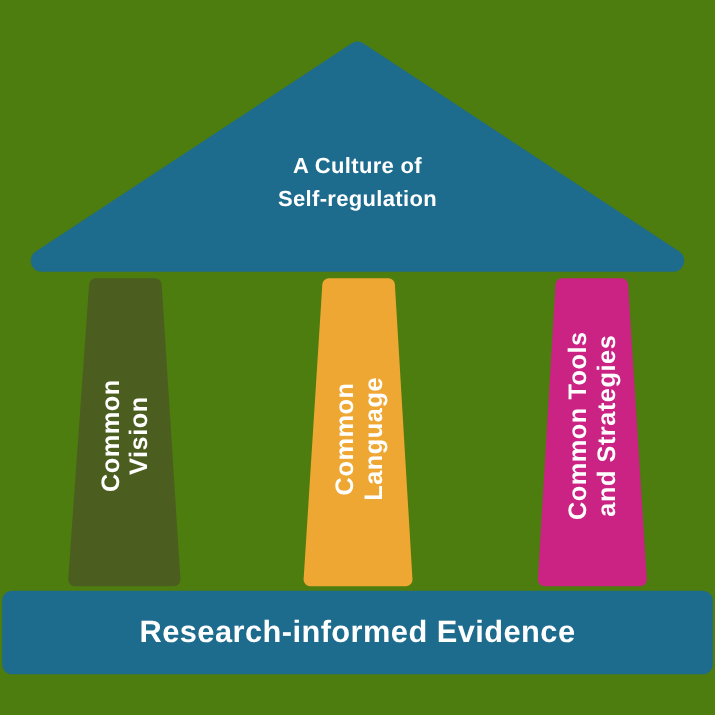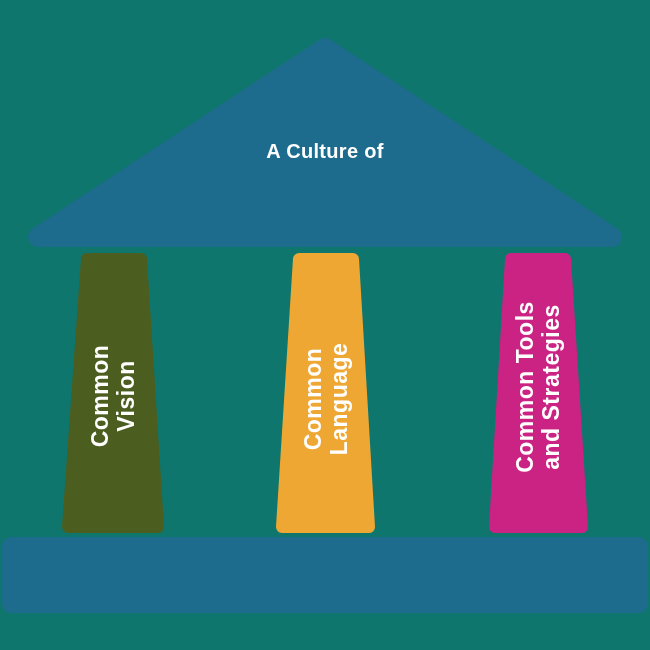--- a/index.html
+++ b/index.html
@@ -6,21 +6,21 @@
     margin: 0;
     padding: 0;
     background: #ffffff;
     font-family: "Liberation Sans", "DejaVu Sans", sans-serif;
   }
   .stage {
     position: relative;
     width: 650px;
     height: 650px;
     overflow: hidden;
-    background: #0f766e;
+    background: #4d7c0f;
   }
   .shapes {
     position: absolute;
     left: 0;
     top: 0;
     display: block;
   }
   .roof-text {
     position: absolute;
     left: 0;
@@ -75,31 +75,33 @@
 
     <path d="M299 259 L353 259 L369 527 L282 527 Z" stroke-width="12" stroke-linejoin="round" fill="#efa733" stroke="#efa733"></path>
 
     <path d="M511 259 L565 259 L582 527 L495 527 Z" stroke-width="12" stroke-linejoin="round" fill="#cb2383" stroke="#cb2383"></path>
 
     <rect x="2" y="537" width="646" height="76" rx="9" fill="#1d6b8d"></rect>
   </svg>
 
   <div class="roof-text">
     <div>A Culture of</div>
+    <div>Self-regulation</div>
   </div>
 
   <div class="pillar-label p1">
     <div>Common</div>
     <div>Vision</div>
   </div>
 
   <div class="pillar-label p2">
     <div>Common</div>
     <div>Language</div>
   </div>
 
   <div class="pillar-label p3">
     <div>Common Tools</div>
     <div>and Strategies</div>
   </div>
 
+  <div class="base-label">Research-informed Evidence</div>
 
 </div>
 
 </body></html>

